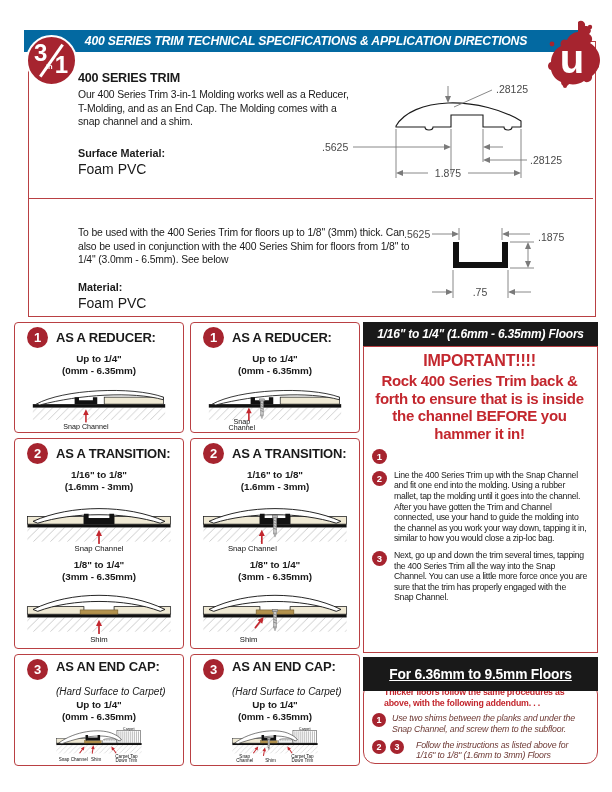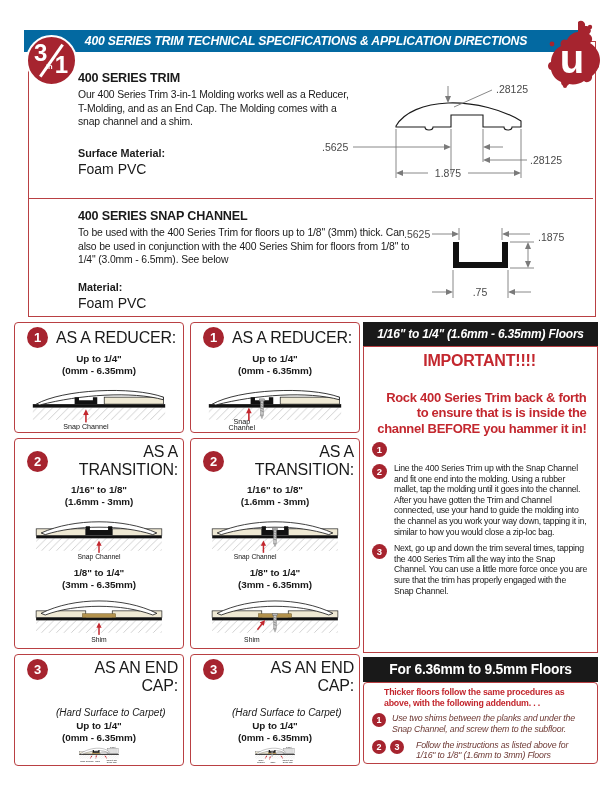--- a/index.html
+++ b/index.html
@@ -25,39 +25,39 @@
   .sec-title{font-size:12.6px;font-weight:bold;letter-spacing:-0.2px;}
   .sec-body{font-size:10.4px;line-height:1.3;letter-spacing:-0.15px;}
   .sec-label{font-size:10.8px;font-weight:bold;}
   .sec-value{font-size:14px;text-align:right;}
   
   .app-box{border:1px solid #b94043;border-radius:4px;background:#fff;box-sizing:border-box;
            padding:4px 5px 2px 5px;display:flex;flex-direction:column;align-items:center;}
   .app-hd{display:flex;align-items:center;gap:8px;align-self:flex-start;margin-left:7px;}
   .num-c{width:21px;height:21px;border-radius:50%;background:#a6242f;color:#fff;font-weight:bold;
          font-size:13px;display:flex;align-items:center;justify-content:center;flex:0 0 auto;}
-  .app-title{font-size:16px;font-weight:normal;letter-spacing:-0.2px;text-align:right;}
+  .app-title{font-size:13px;font-weight:bold;letter-spacing:-0.2px;}
   .app-sub{font-size:10px;font-style:italic;margin-top:12px;}
   .size-l{font-size:9.9px;font-weight:bold;text-align:center;line-height:1.25;letter-spacing:-0.1px;}
   .sizes{margin-top:5px;}
   
   .blk-bar{background:#191919;color:#fff;display:flex;align-items:center;justify-content:center;z-index:2;}
   .blk-bar .t1{font-size:12px;font-weight:bold;font-style:italic;letter-spacing:-0.2px;}
   .blk-bar .t2{font-size:13.8px;font-weight:bold;letter-spacing:-0.2px;}
   .inst-box{border:1px solid #b94043;box-sizing:border-box;padding:5px 10px 4px 8px;}
   .imp-t{color:#c3272e;font-weight:bold;font-size:16px;text-align:center;letter-spacing:-0.2px;}
-  .imp-b{color:#c3272e;font-weight:bold;font-size:13px;line-height:1.18;text-align:right;
-         letter-spacing:-0.3px;width:214px;margin:20px auto 5px auto;}
+  .imp-b{color:#c3272e;font-weight:bold;font-size:15px;line-height:1.18;text-align:center;
+         letter-spacing:-0.3px;width:214px;margin:2px auto 5px auto;}
   .step{display:flex;gap:7px;margin-bottom:6px;}
   .step-n{width:15px;height:15px;border-radius:50%;background:#a6242f;color:#fff;font-weight:bold;
           font-size:9.5px;display:flex;align-items:center;justify-content:center;flex:0 0 auto;margin-top:1px;}
   .step-t{font-size:8.7px;line-height:1.22;letter-spacing:-0.25px;}
   .warn{color:#c3272e;font-weight:bold;font-style:italic;font-size:8.7px;line-height:1.22;
         letter-spacing:-0.25px;margin:4px 0 7px 22px;}
-  .add-box{border:1px solid #b94043;border-radius:4px;box-sizing:border-box;padding:4px 8px 2px 8px;}
+  .add-box{border:1px solid #b94043;border-radius:12px;box-sizing:border-box;padding:4px 8px 2px 8px;}
   .add-intro{color:#c3272e;font-weight:bold;font-size:8.8px;line-height:1.2;letter-spacing:-0.2px;margin-left:12px;}
   .add-t{font-size:8.8px;font-style:italic;color:#6e3a35;line-height:1.22;letter-spacing:-0.2px;}
   .add-step{display:flex;gap:6px;margin-top:4px;align-items:flex-start;}
   .step-n.sm{width:14px;height:14px;font-size:9px;}
   svg text{font-family:"Liberation Sans",sans-serif;}
   .dimtxt{fill:#4a4a4a;font-size:10.5px;}
   .lbl{fill:#111;font-size:8.2px;}
   .lblc{fill:#111;font-size:7px;}
 </style>
 </head>
@@ -134,21 +134,20 @@
       <polygon points="167,84 174,81 174,87"></polygon>
       <polygon points="80,97 87,94 87,100"></polygon>
       <polygon points="205,97 198,94 198,100"></polygon>
     </g>
     <text class="dimtxt" x="180" y="17">.28125</text>
     <text class="dimtxt" x="6" y="75">.5625</text>
     <text class="dimtxt" x="214" y="88">.28125</text>
     <text class="dimtxt" x="132" y="101" text-anchor="middle">1.875</text>
   </svg>
 
-  <div class="abs sec-title" style="left:78px;top:209px;">400 SERIES SNAP CHANNEL</div>
   <div class="abs sec-body" style="left:78px;top:226px;width:332px;">To be used with the 400 Series Trim for floors up to 1/8" (3mm) thick. Can also be used in conjunction with the 400 Series Shim for floors from 1/8" to 1/4" (3.0mm - 6.5mm).    See below</div>
   <div class="abs sec-label" style="left:78px;top:281px;">Material:</div>
   <div class="abs sec-value" style="left:78px;top:295px;">Foam PVC</div>
 
   <svg class="abs" style="left:398px;top:210px;" width="196" height="100" viewBox="0 0 196 100">
     <path d="M55,32 L55,58 L110,58 L110,32 L104,32 L104,52 L61,52 L61,32 Z" fill="#111"></path>
     <g stroke="#7a7a7a" stroke-width="0.9">
       <line x1="61" y1="30" x2="61" y2="18"></line>
       <line x1="104" y1="30" x2="104" y2="18"></line>
       <line x1="34" y1="24" x2="58" y2="24"></line>
@@ -374,21 +373,21 @@
       <div class="step-n">2</div>
       <div class="step-t">Line the 400 Series Trim up with the Snap Channel and fit one end into the molding.  Using a rubber mallet, tap the molding until it goes into the channel.  After you have gotten the Trim and Channel connected, use your hand to guide the molding into the channel as you work your way down, tapping it in, similar to how you would close a zip-loc bag.</div>
     </div>
 
     <div class="step">
       <div class="step-n">3</div>
       <div class="step-t">Next, go up and down the trim several times, tapping the 400 Series Trim all the way into the Snap Channel. You can use a little more force once you are sure that the trim has properly engaged with the Snap Channel.</div>
     </div>
   </div>
 
-  <div class="abs blk-bar" style="left:363px;top:657px;width:235px;height:25px;">
+  <div class="abs blk-bar" style="left:363px;top:657px;width:235px;height:34px;text-decoration:underline;">
     <span class="t2">For 6.36mm to 9.5mm  Floors</span>
   </div>
 
   <div class="abs add-box" style="left:363px;top:682px;width:235px;height:82px;">
     <div class="add-intro">Thicker floors follow the same procedures as above, with the following addendum. . .</div>
     <div class="add-step">
       <div class="step-n sm">1</div>
       <div class="add-t" style="margin-top:1px;">Use two shims between the planks and under the Snap Channel, and screw them to the subfloor.</div>
     </div>
     <div class="add-step">

